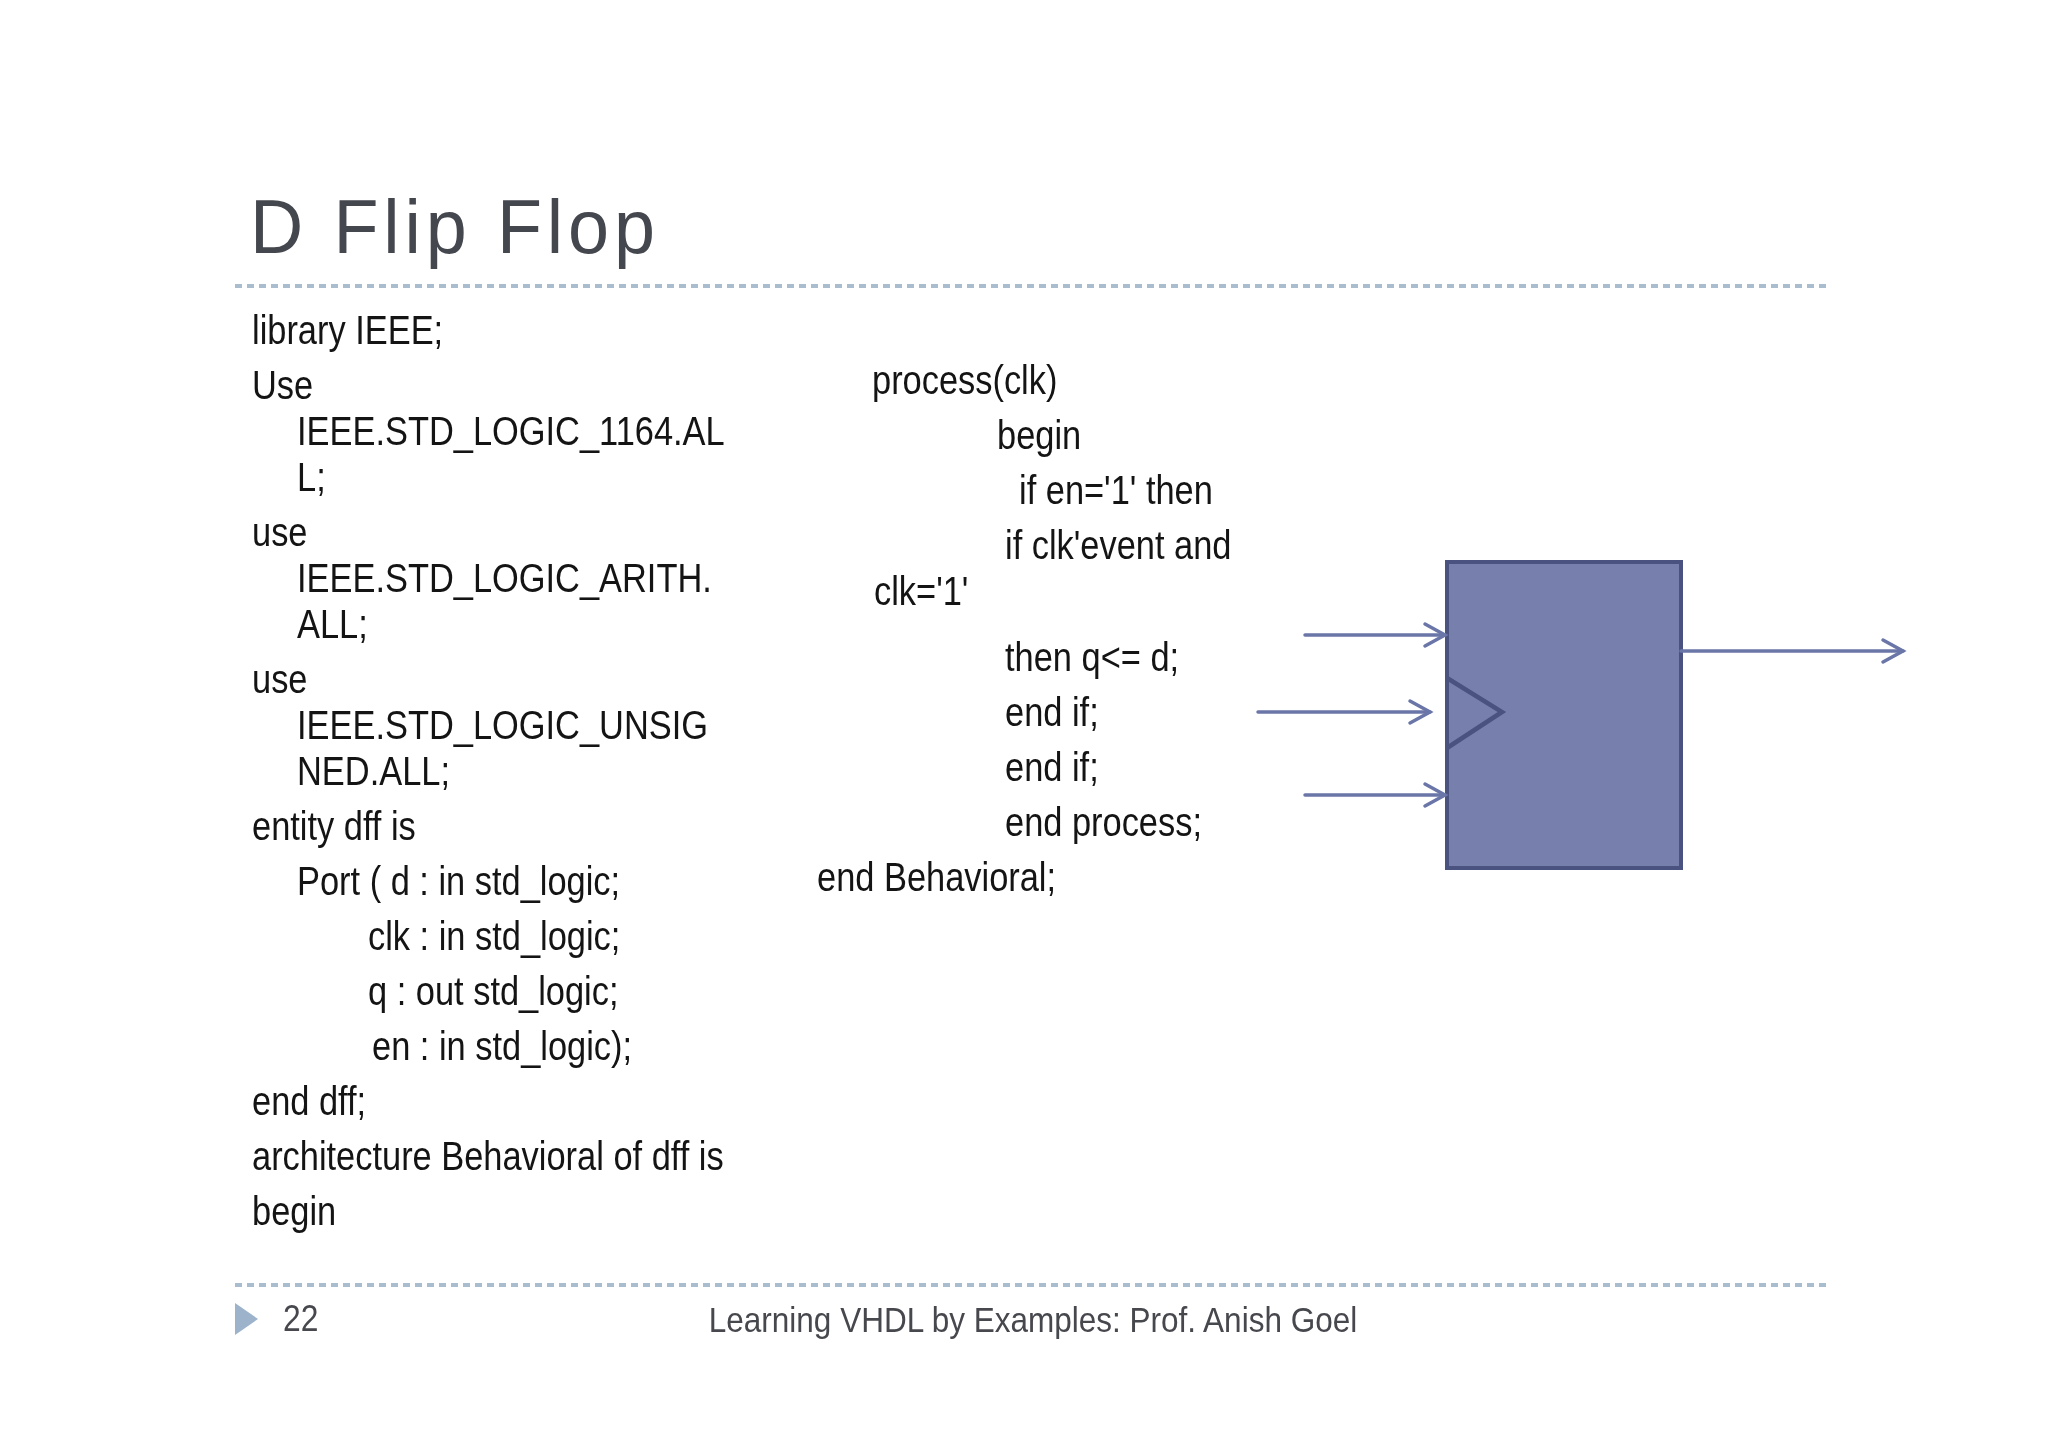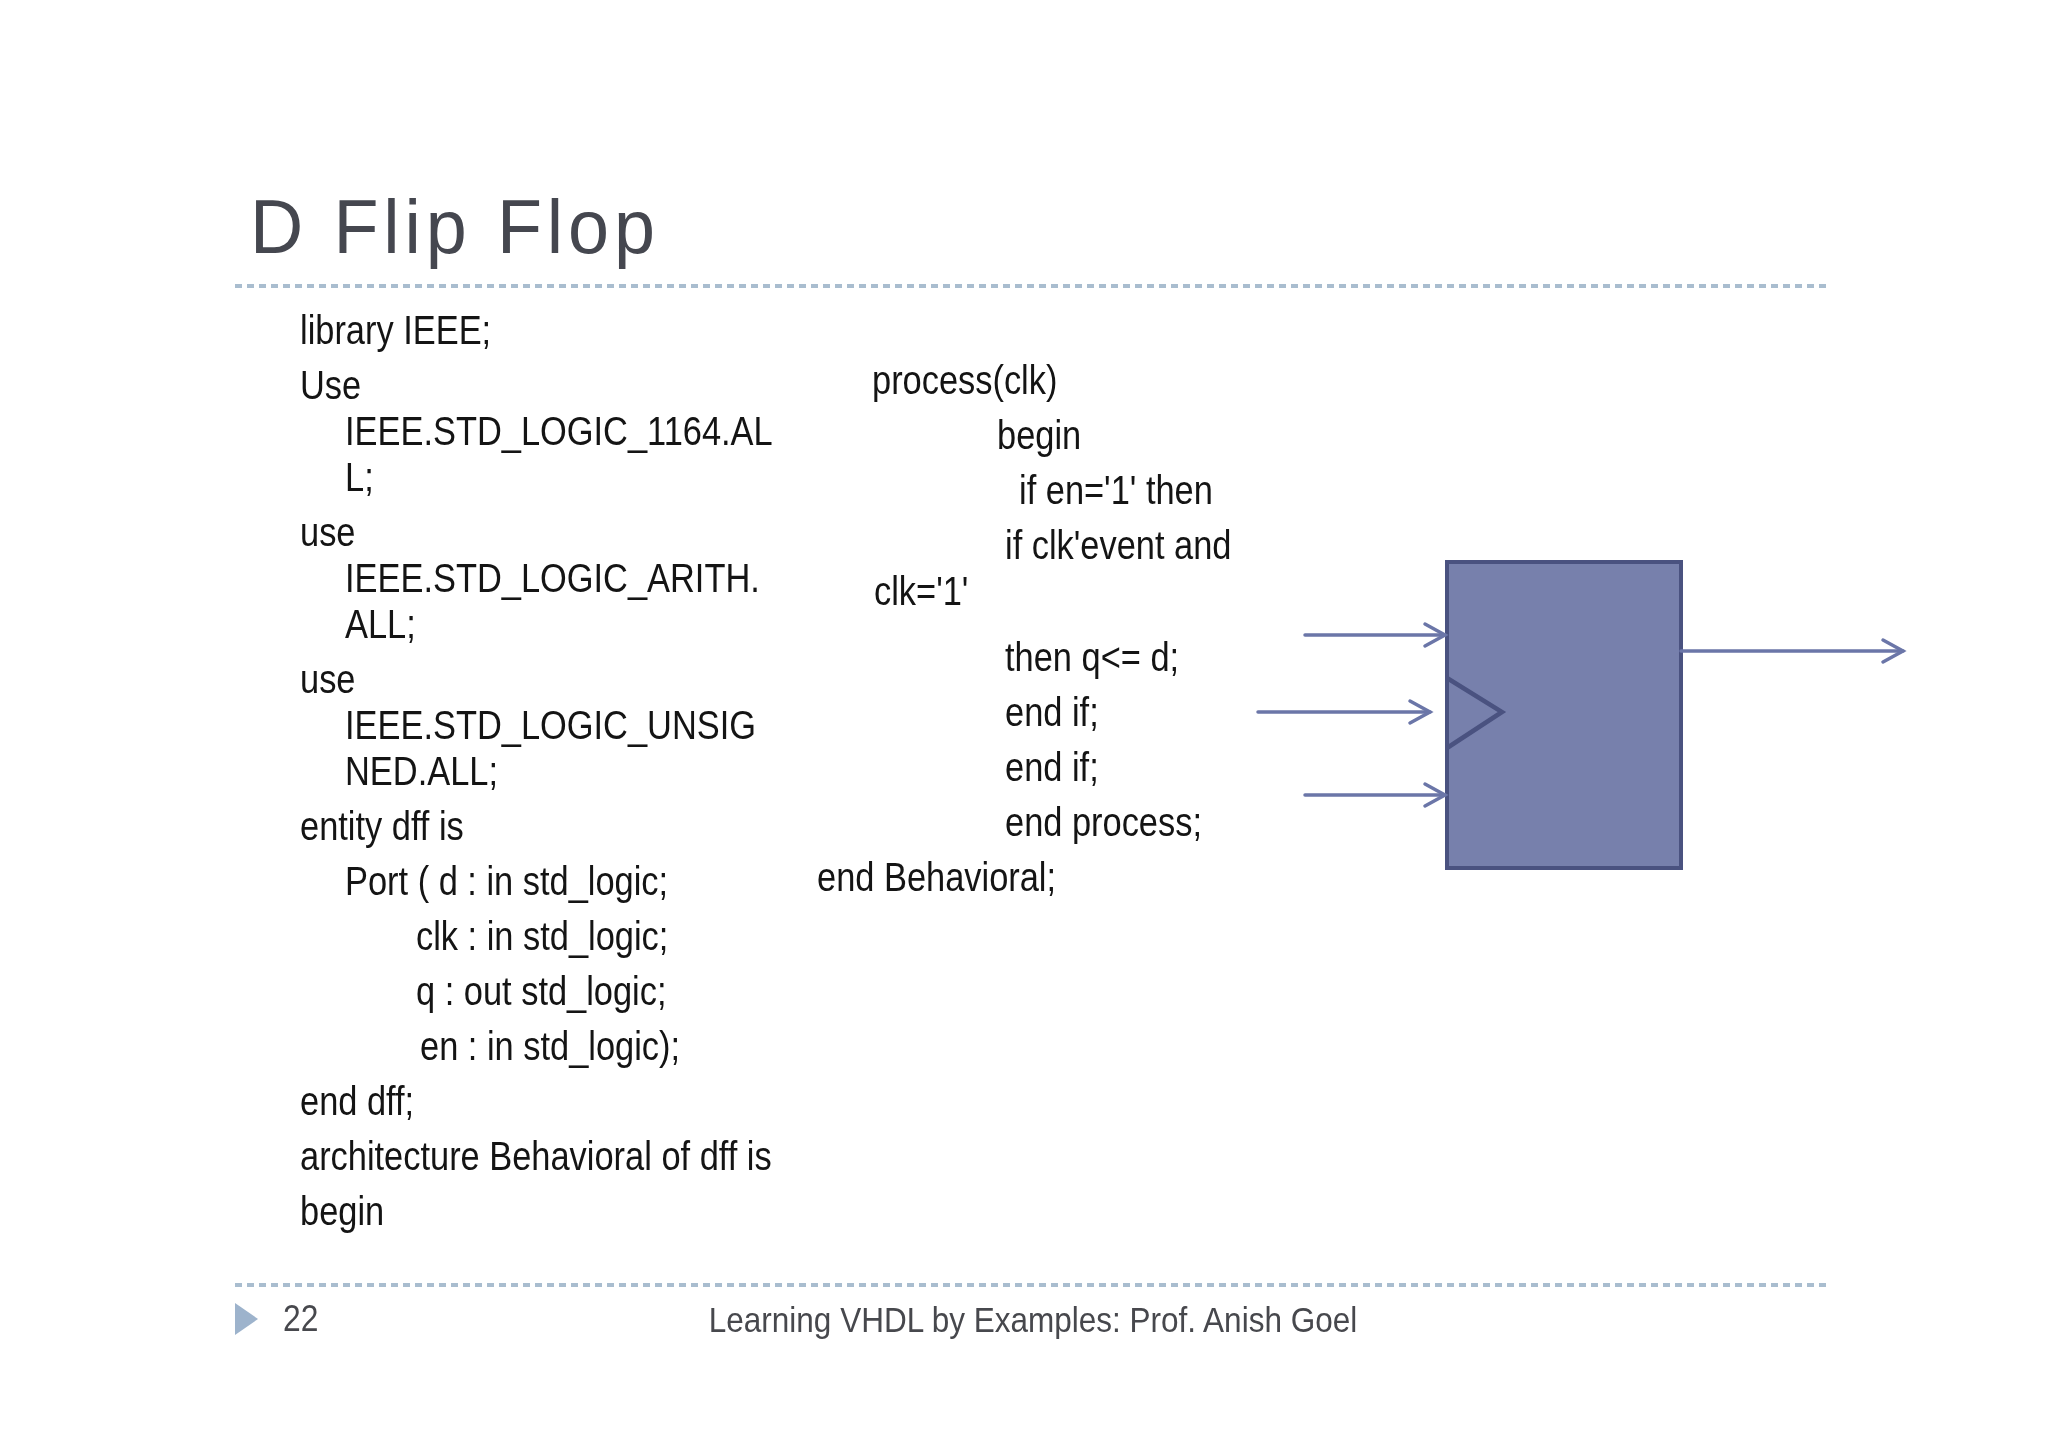--- a/index.html
+++ b/index.html
@@ -30,21 +30,21 @@
     transform:scaleX(0.97);transform-origin:0 50%;
     white-space:nowrap;
   }
   .dash-rule{
     position:absolute;left:235px;width:1596px;height:4px;
     background:repeating-linear-gradient(to right, var(--dash) 0 7px, transparent 7px 12px);
   }
   .rule-top{top:284px;}
   .rule-bottom{top:1283px;}
   .code-col{position:absolute;color:var(--code);}
-  .code-col-left{left:252px;top:307px;width:620px;margin-left:48px;}
+  .code-col-left{left:252px;top:307px;width:620px;}
   .code-col-right{left:817px;top:357px;width:560px;}
   .code-line{
     font-size:40px;line-height:46px;
     white-space:pre;
     transform:scaleX(0.86);transform-origin:0 50%;
   }
   .diagram-svg{position:absolute;left:1240px;top:520px;}
   .footer-bullet{
     position:absolute;left:235px;top:1303px;
     width:0;height:0;

